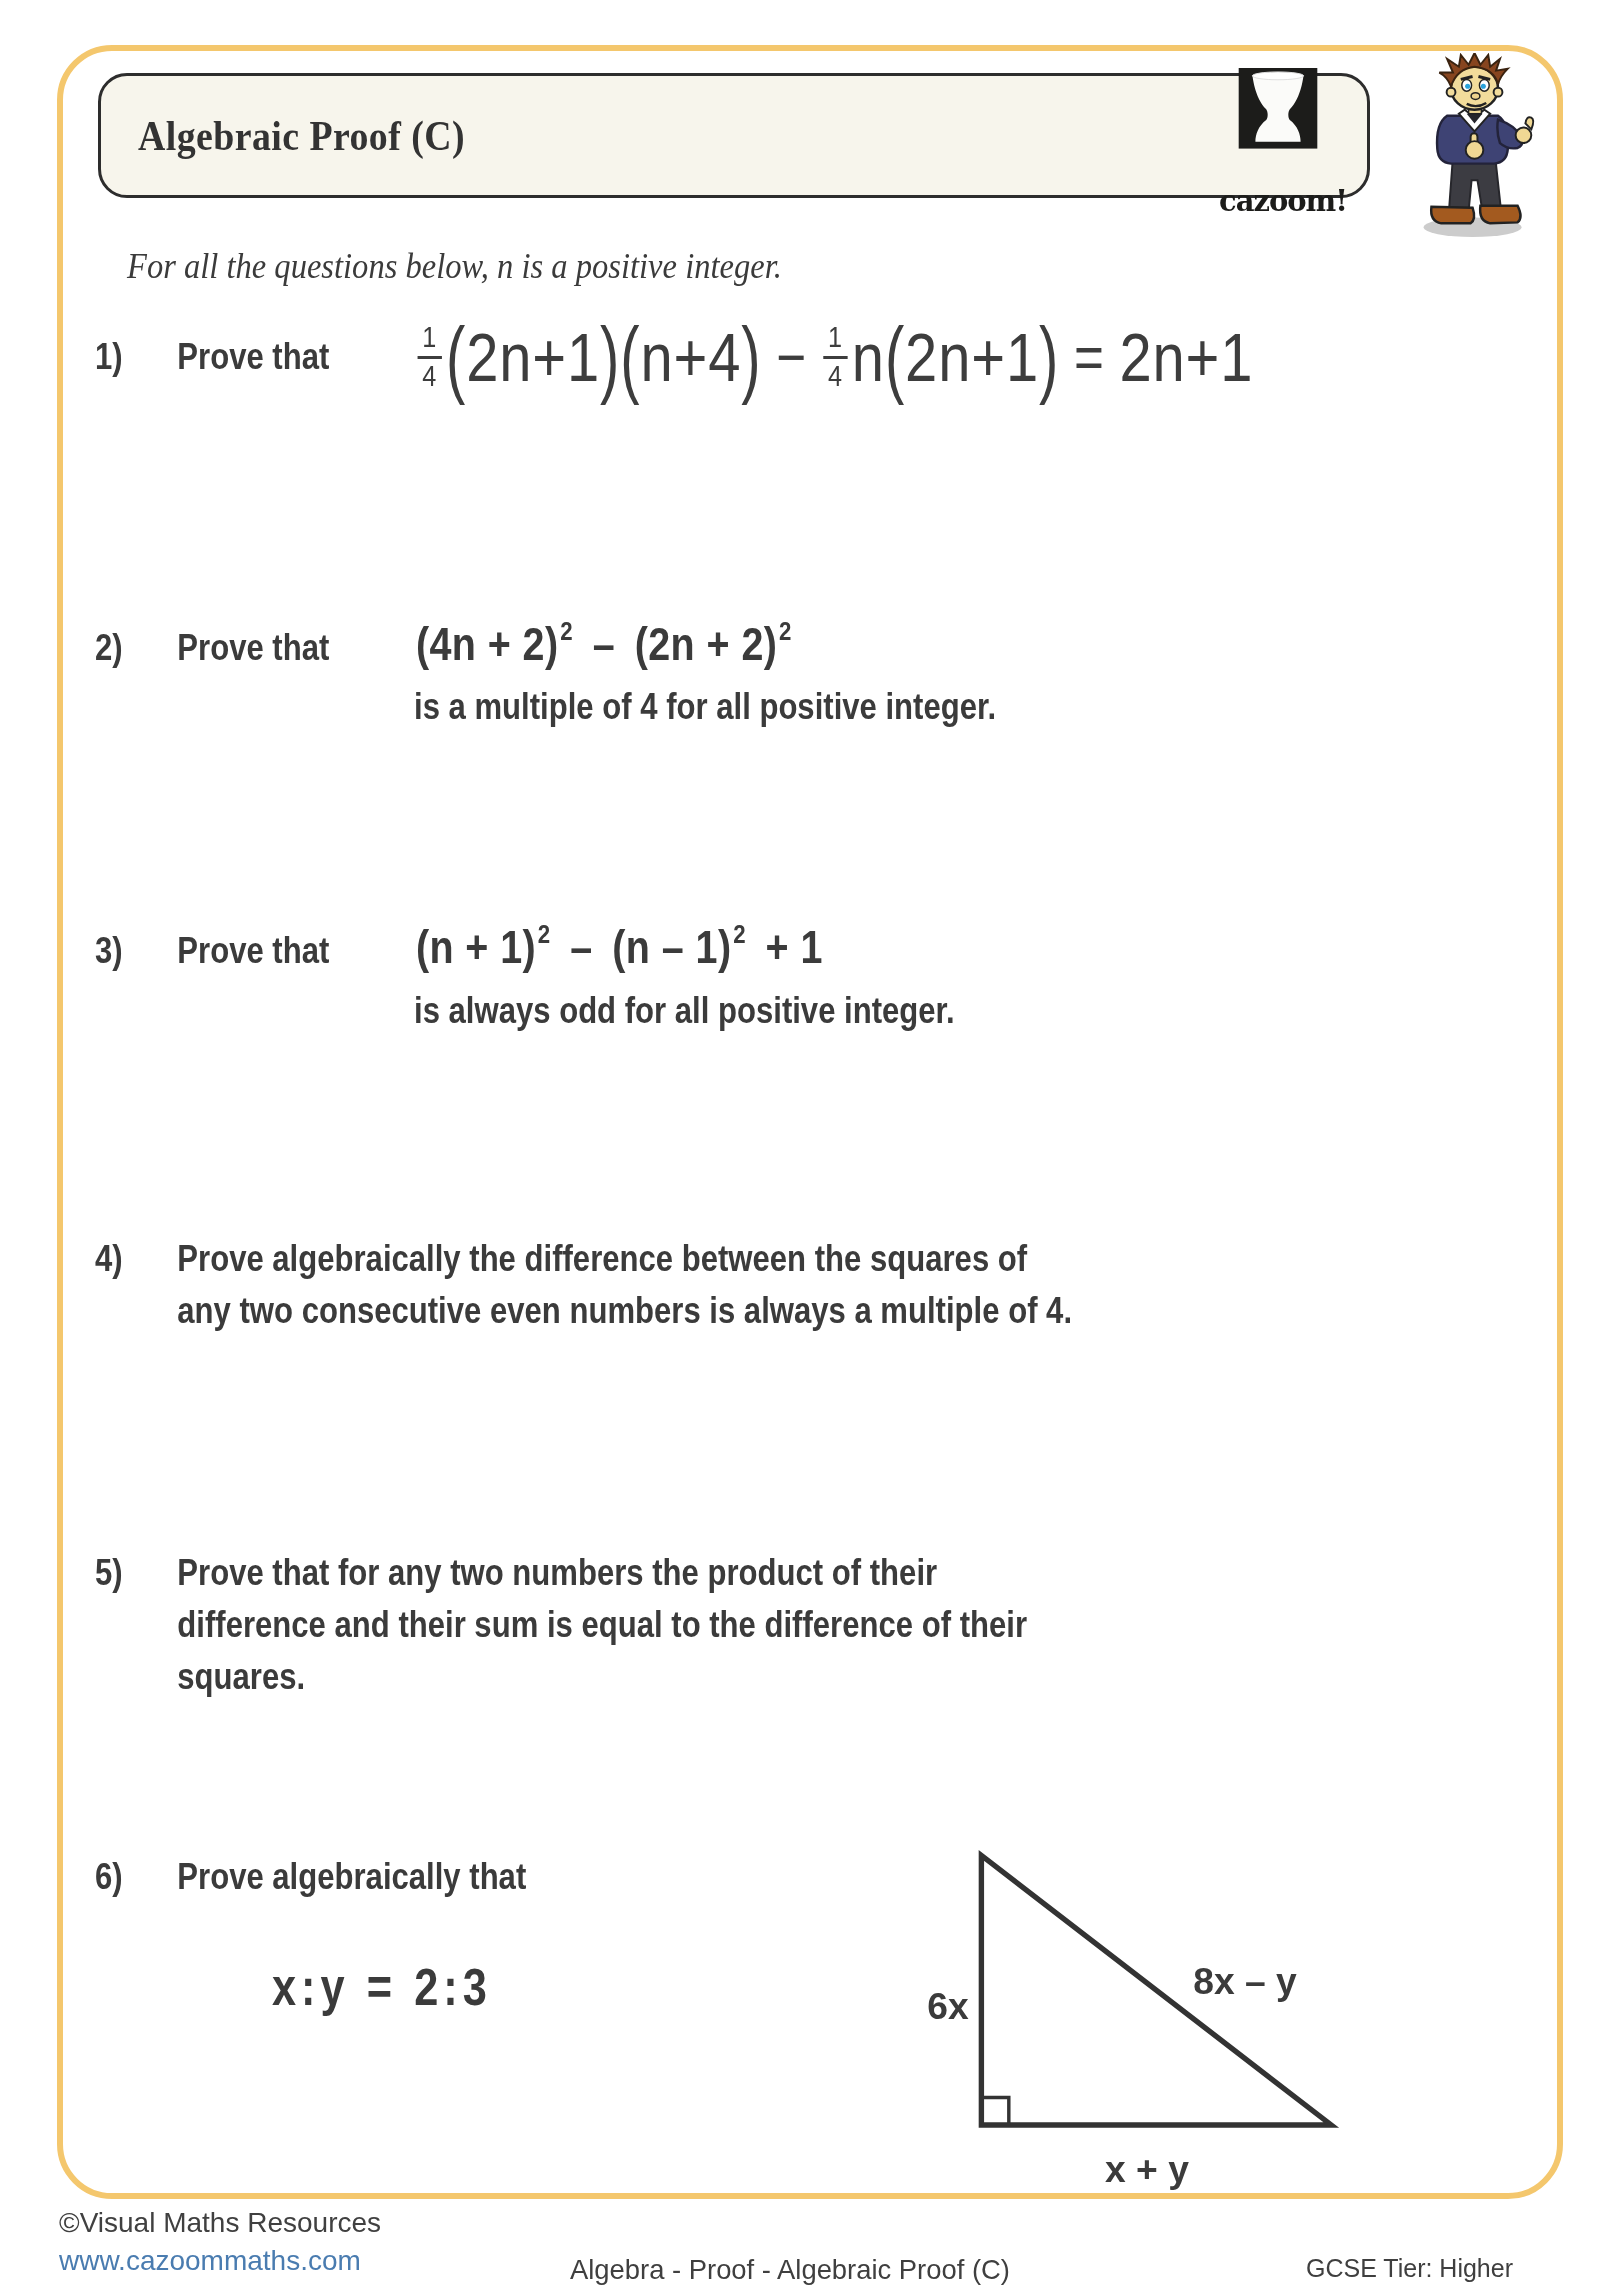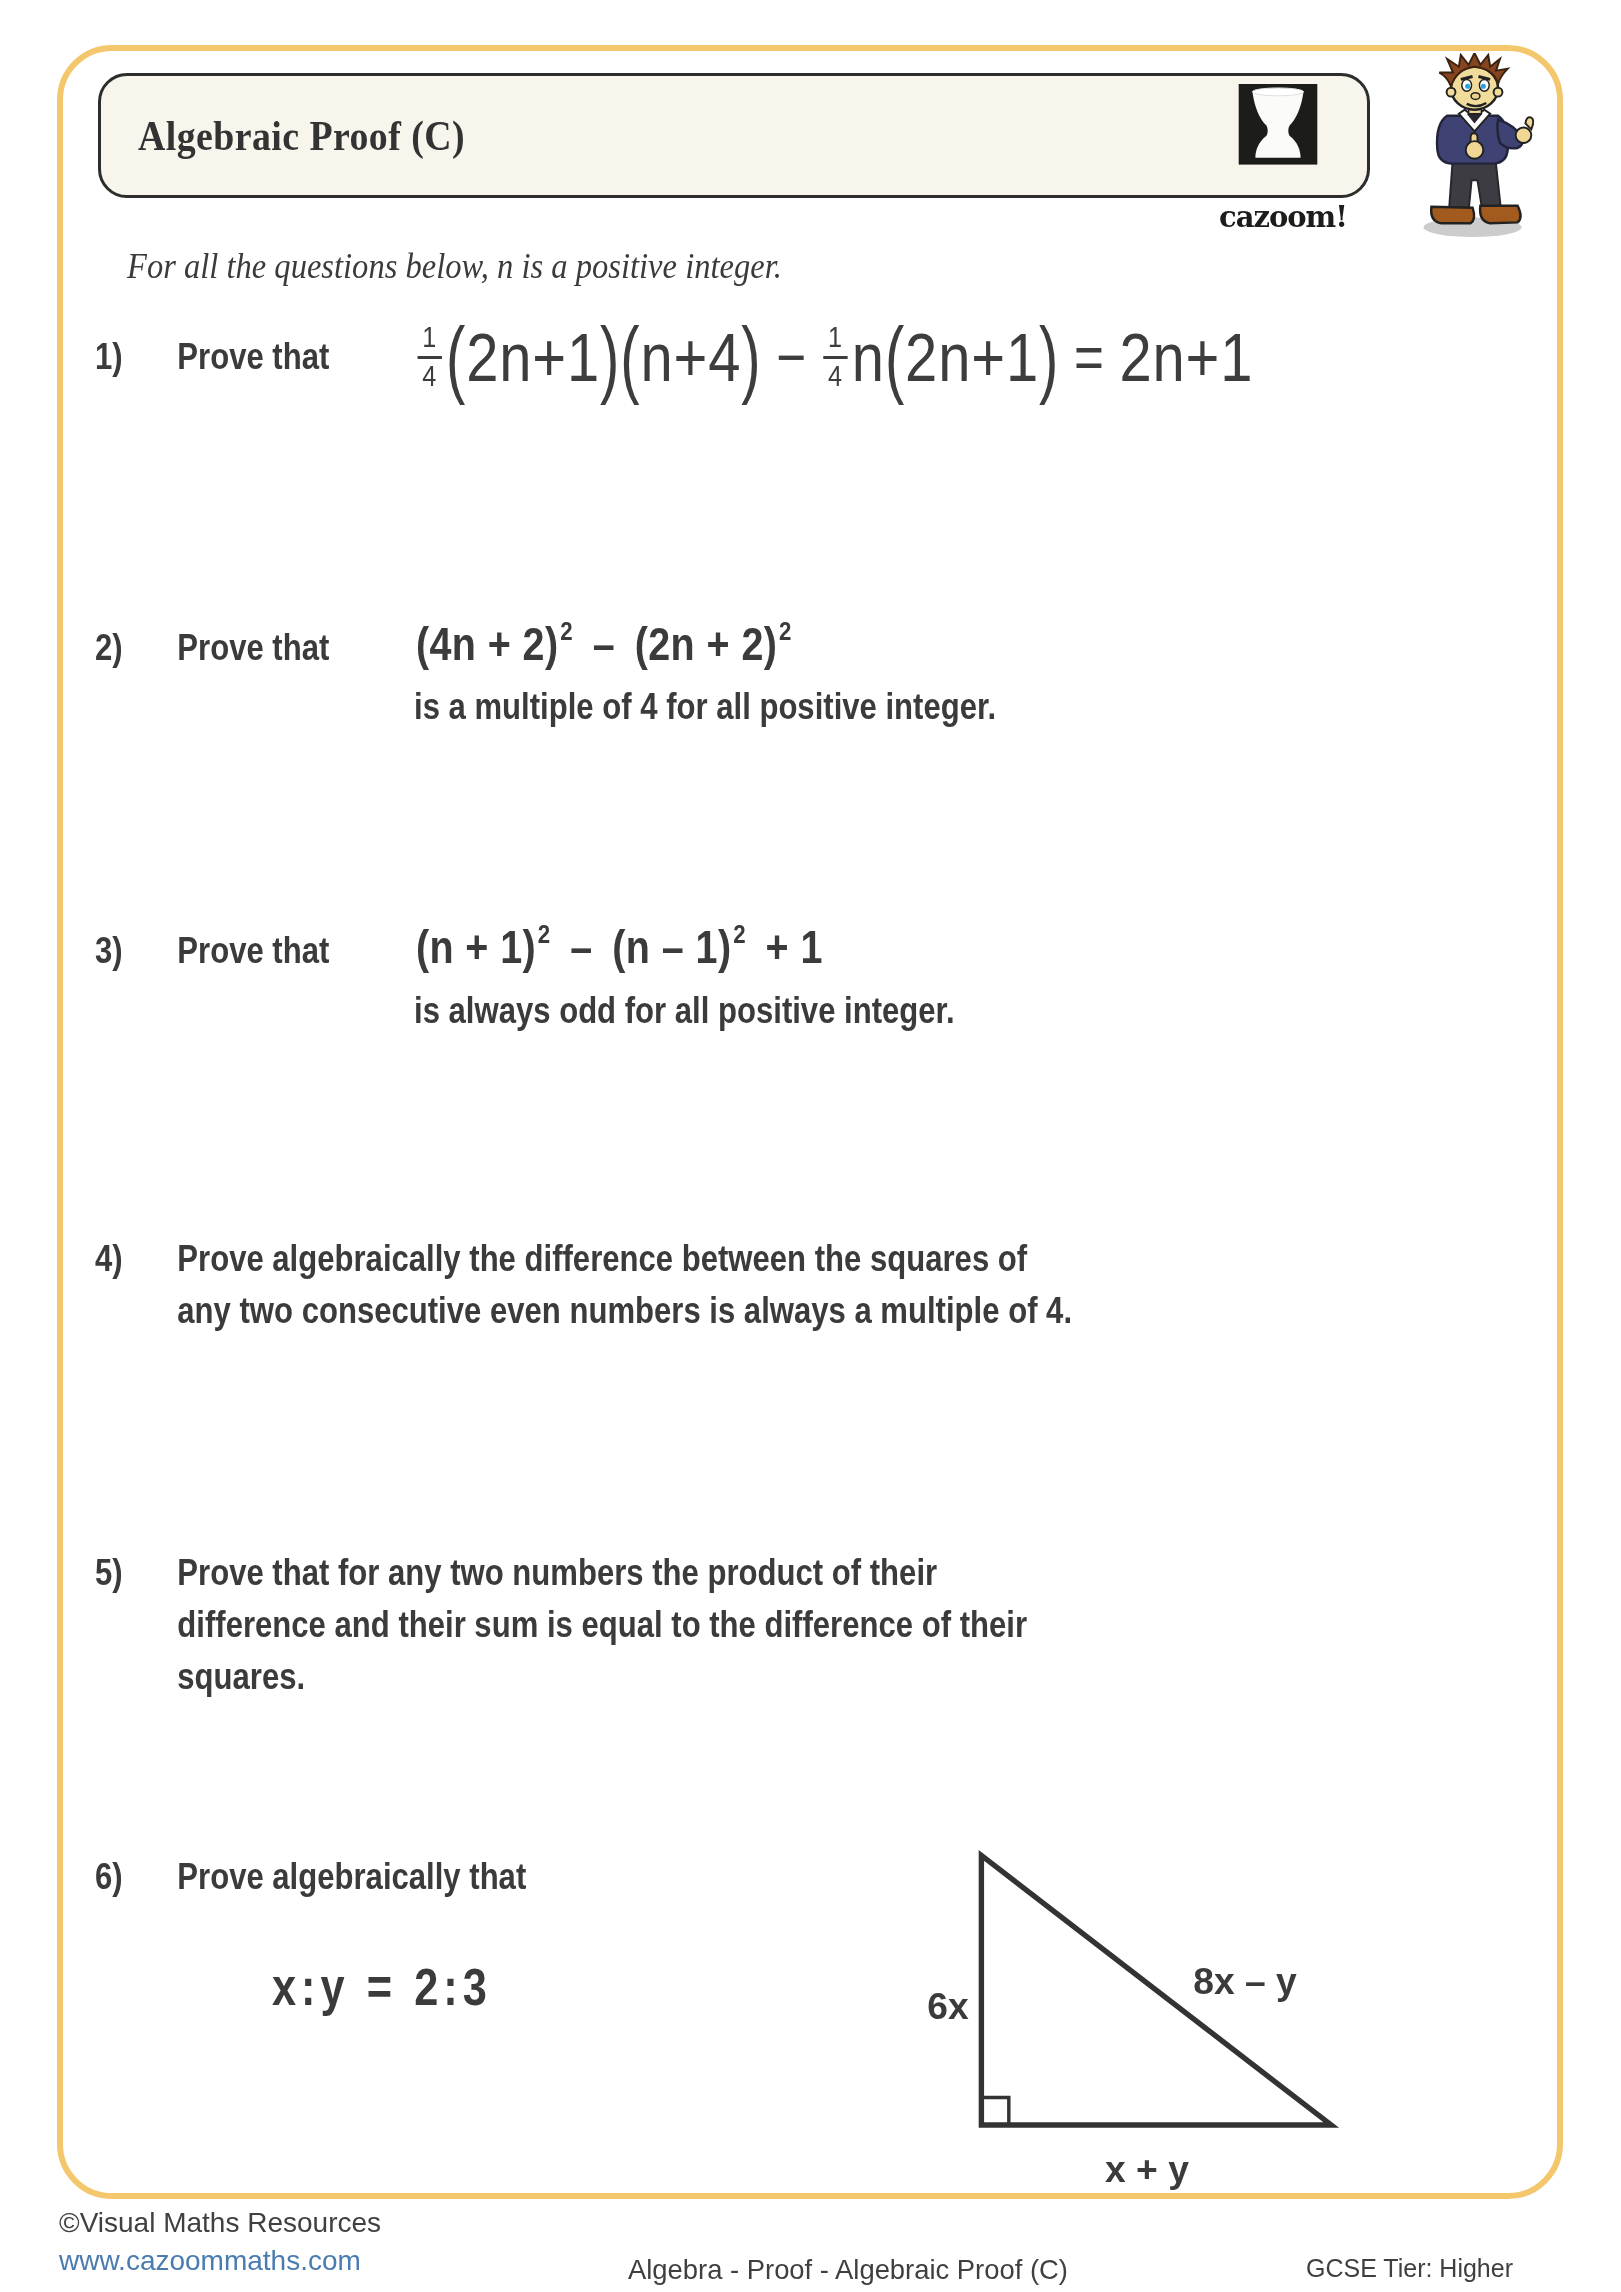--- a/index.html
+++ b/index.html
@@ -16,21 +16,21 @@
   .title-box{
     position:absolute;left:98px;top:73px;width:1272px;height:125px;box-sizing:border-box;
     background:#f7f5ec;border:3.9px solid #2d2d2d;border-radius:29px;
     display:flex;align-items:center;font-family:Liberation Serif, serif;
   }
   .title{
     margin-left:37px;font-size:42px;font-weight:bold;color:#333;
     transform:scaleX(0.9);transform-origin:0 50%;display:inline-block;white-space:nowrap;
     letter-spacing:0.5px;
   }
-  .logo{position:absolute;left:1219px;top:84px;width:118px;height:114px;text-align:right;}
+  .logo{position:absolute;left:1219px;top:68px;width:118px;height:114px;text-align:right;}
   .character{position:absolute;left:1402px;top:53px;width:147px;height:186px;}
   
   .instruction{
     position:absolute;left:127px;top:247px;font-family:"Liberation Serif",serif;
     font-style:italic;font-size:35px;color:#3b3b3b;white-space:nowrap;
     transform:scaleX(0.93);transform-origin:0 0;
   }
   
   .qrow{position:absolute;left:95px;white-space:nowrap;}
   .cond{display:inline-flex;align-items:baseline;transform:scaleX(0.84);transform-origin:0 0;white-space:nowrap;}
@@ -55,21 +55,21 @@
   
   .equation{position:absolute;left:272px;top:1958px;font-size:51px;font-weight:bold;
     letter-spacing:5.9px;transform:scaleX(0.85);transform-origin:0 0;white-space:nowrap;}
   
   .triangle-fig{position:absolute;left:902px;top:1829px;width:490px;height:392px;}
   .tri-label{font-family:"Liberation Sans",sans-serif;font-weight:bold;font-size:38px;fill:#3b3b3b;}
   
   .f-copy{position:absolute;left:59px;top:2207px;font-size:28px;color:#404040;}
   .f-link{position:absolute;left:59px;top:2245px;font-size:28px;color:#4a7cb0;
     border-bottom:3.9px solid #2d5e94;padding-bottom:15px;text-decoration:none;display:inline-block;}
-  .f-center{position:absolute;left:628px;top:2254px;font-size:27.4px;color:#3f3f3f;}
+  .f-center{position:absolute;left:570px;top:2254px;font-size:27.4px;color:#3f3f3f;}
   .f-right{position:absolute;left:1306px;top:2254px;font-size:25px;color:#3f3f3f;}
   .logo-text{font-family:"DejaVu Serif",serif;font-weight:bold;font-size:29px;color:#1c1c1a;
     letter-spacing:-1px;margin-top:-2px;}
 </style>
 </head>
 <body>
 
 <div class="page-border"></div>
 
 <div class="title-box">

